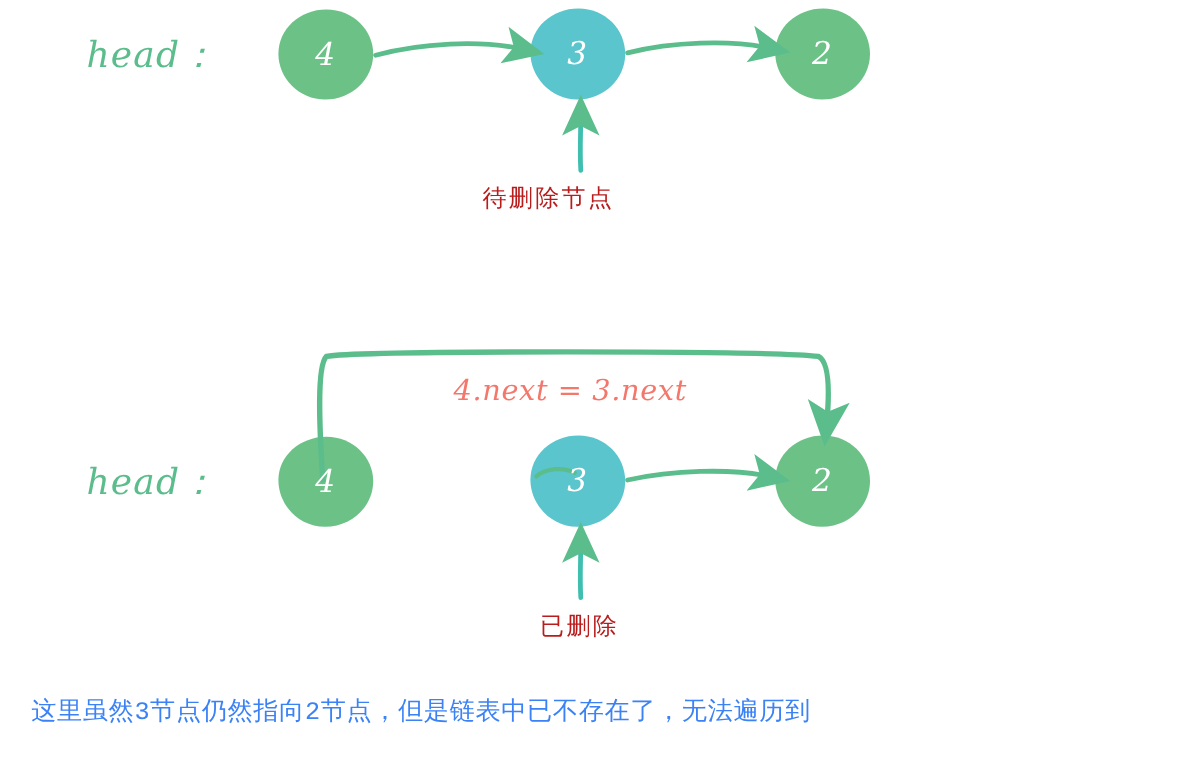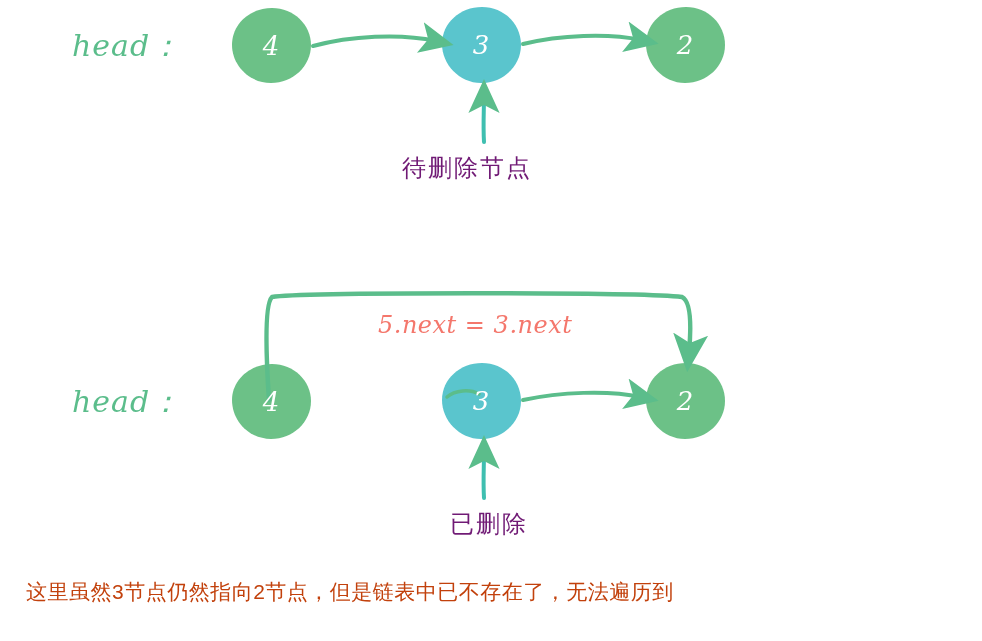--- a/index.html
+++ b/index.html
@@ -36,36 +36,36 @@
     position: absolute;
     font-family: "DejaVu Serif", serif;
     font-style: italic;
     font-size: 26px;
     color: #ffffff;
     text-align: center;
     width: 40px;
   }
   .cjk-teal {
     font-family: "DejaVu Sans", sans-serif;
-    font-size: 24px;
-    color: #701a75;
+    font-size: 20px;
+    color: #b91c1c;
     letter-spacing: 2px;
     font-weight: 500;
   }
   .expr-red {
     font-family: "DejaVu Serif", serif;
     font-style: italic;
     font-size: 24px;
     color: #f4776c;
     letter-spacing: 0.5px;
   }
   .bottom-note {
-    font-family: Liberation Sans, sans-serif;
+    font-family: Liberation Mono, monospace;
     font-size: 21px;
-    color: #c2410c;
+    color: #3b82f6;
     letter-spacing: 0.5px;
   }
   svg { position: absolute; left: 0; top: 0; }
 </style>
 </head>
 <body>
 
 <div id="diagram-root">
 
   <svg width="982" height="641" viewBox="0 0 982 641">
@@ -124,19 +124,19 @@
   <div class="node-value" style="left:665px; top:30px;">2</div>
 
   <div class="label cjk-teal" style="left:402px; top:152px;">待删除节点</div>
 
   <div class="label head-label" style="left:72px; top:382px;">head：</div>
 
   <div class="node-value" style="left:251px; top:387px;">4</div>
   <div class="node-value" style="left:461px; top:386px;">3</div>
   <div class="node-value" style="left:665px; top:386px;">2</div>
 
-  <div class="label expr-red" style="left:378px; top:311px;">5.next = 3.next</div>
+  <div class="label expr-red" style="left:378px; top:311px;">4.next = 3.next</div>
 
   <div class="label cjk-teal" style="left:437px; top:508px;margin-left:13px;">已删除</div>
 
   <div class="label bottom-note" style="left:26px; top:578px;">这里虽然3节点仍然指向2节点，但是链表中已不存在了，无法遍历到</div>
 
 </div>
 
 </body></html>

